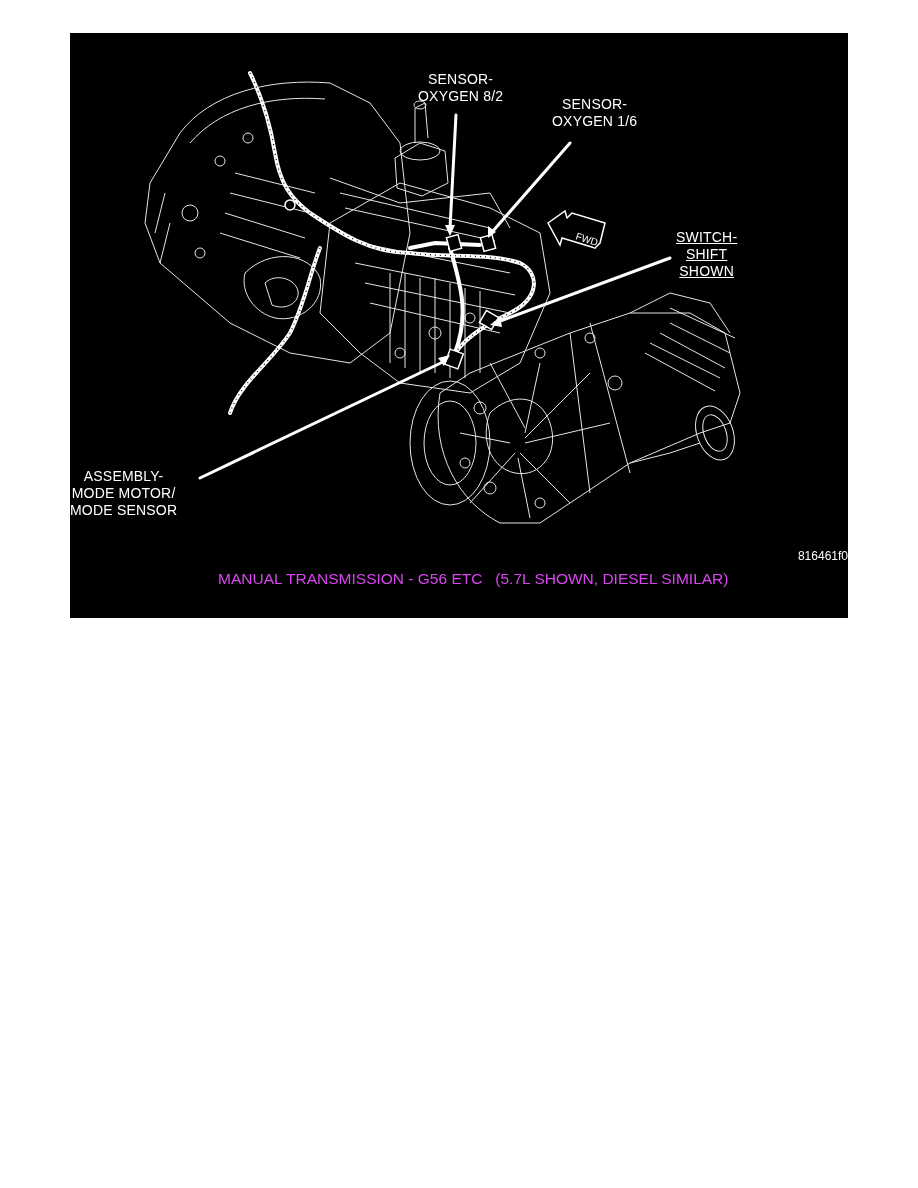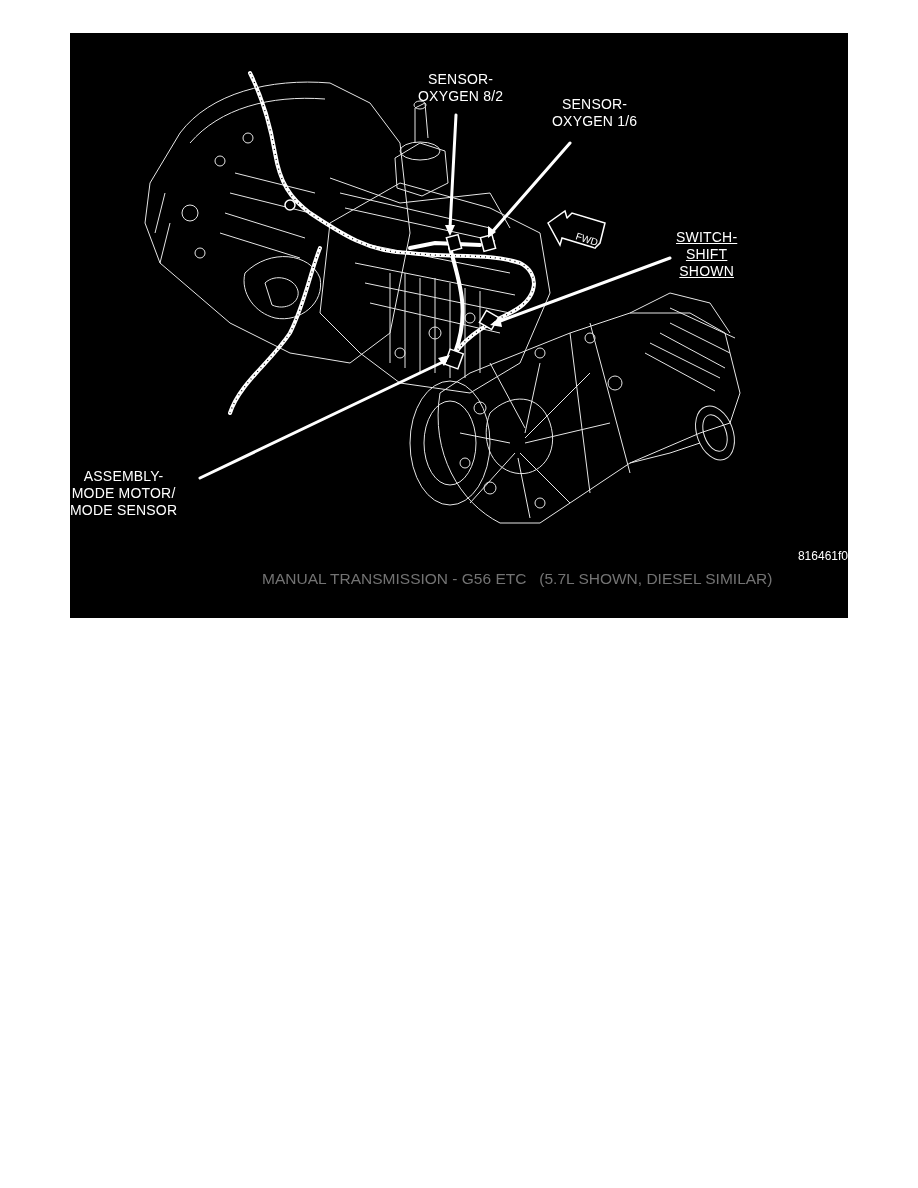--- a/index.html
+++ b/index.html
@@ -1,21 +1,21 @@
 <!DOCTYPE html>
 <html><head>
   <meta charset="utf-8">
   <style>
     html, body { margin: 0; padding: 0; background: #ffffff; }
     body { width: 918px; height: 1188px; position: relative; overflow: hidden; font-family: "Liberation Sans", sans-serif; }
     .figure { position: absolute; left: 70px; top: 33px; width: 778px; height: 585px; background: #000000; overflow: hidden; }
     .figure svg { position: absolute; left: 0; top: 0; }
     .label { position: absolute; color: #ffffff; font-family: "Liberation Sans", sans-serif; font-size: 14px; line-height: 17px; text-align: center; white-space: nowrap; letter-spacing: 0.2px; }
     .label span { display: block; }
-    .caption { position: absolute; left: 148px; top: 537px; color: #737373; font-size: 15.5px; white-space: pre; margin-left: 44px; }
+    .caption { position: absolute; left: 148px; top: 537px; color: #d946ef; font-size: 15.5px; white-space: pre; }
     .figid { position: absolute; right: 0px; top: 516px; color: #ffffff; font-size: 12px; }
   </style>
 </head>
 <body>
 
 <div class="figure">
   <svg width="778" height="585" viewBox="0 0 778 585">
     <g fill="none" stroke="#ffffff" stroke-width="1" opacity="0.9">
 
       <path d="M110,100 C140,60 200,45 260,50 L300,70 L330,110 L340,200 L320,300 L280,330 L220,320 L160,290 L90,230 L75,190 L80,150 Z"></path>

